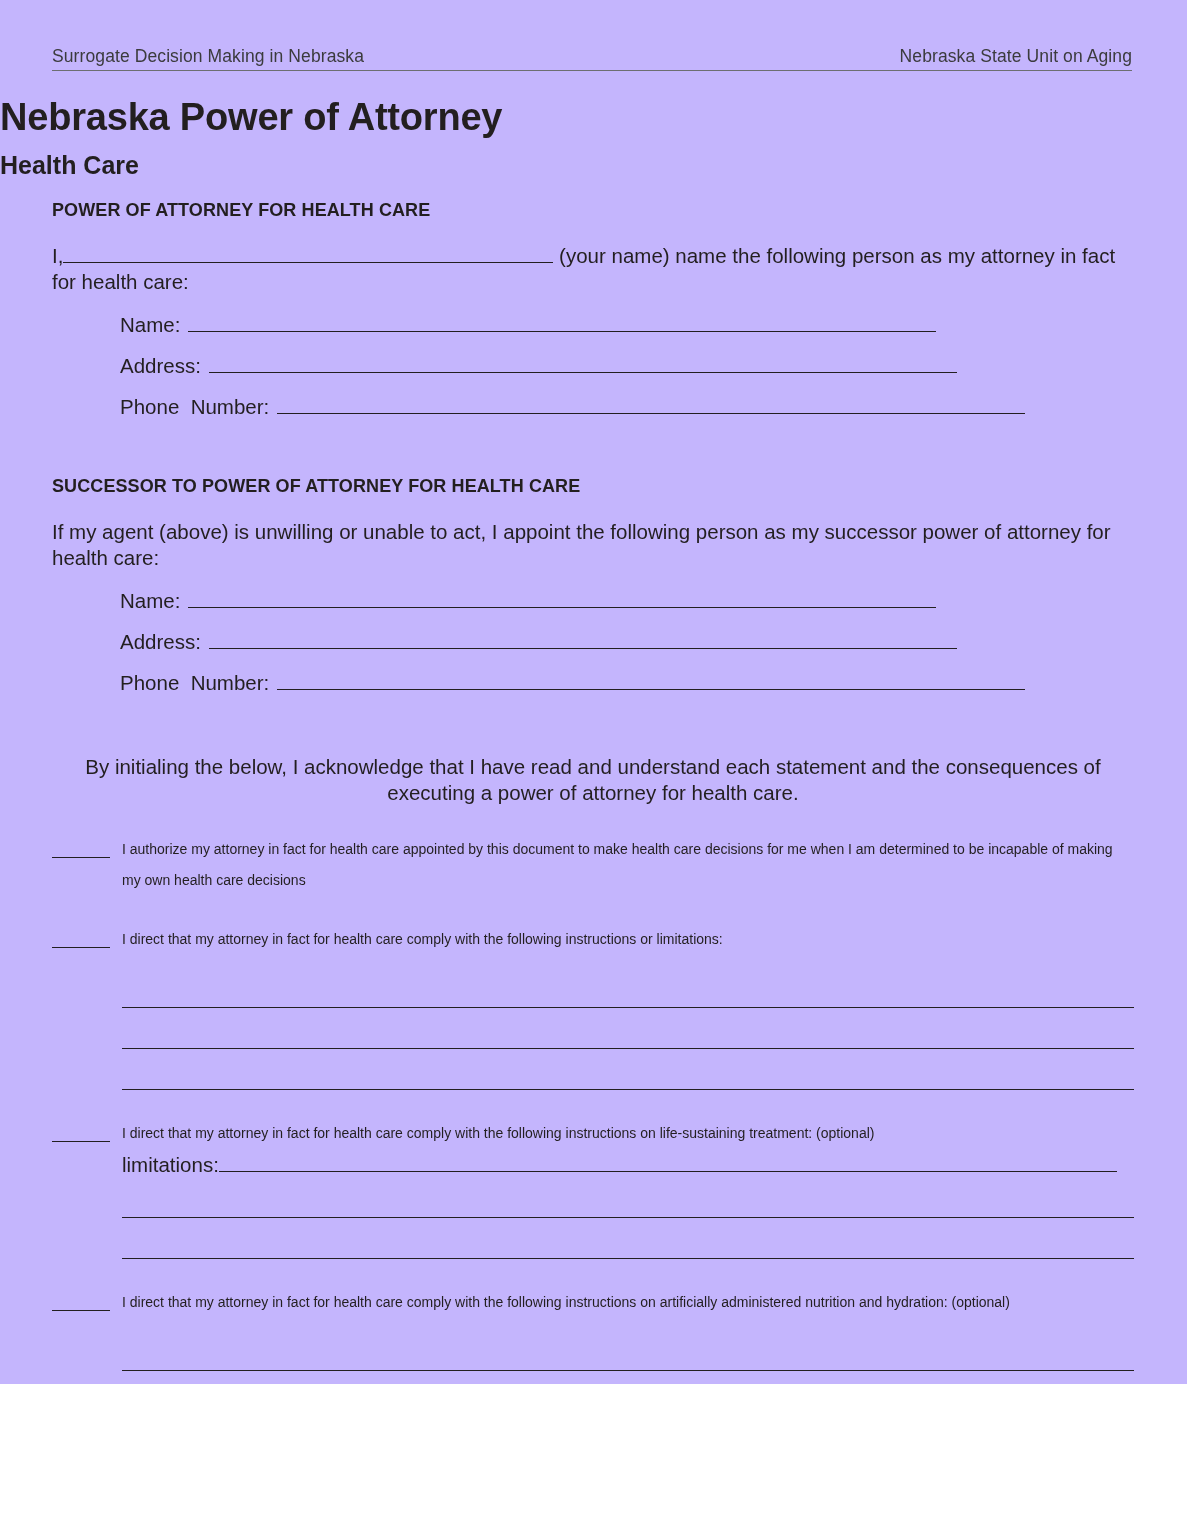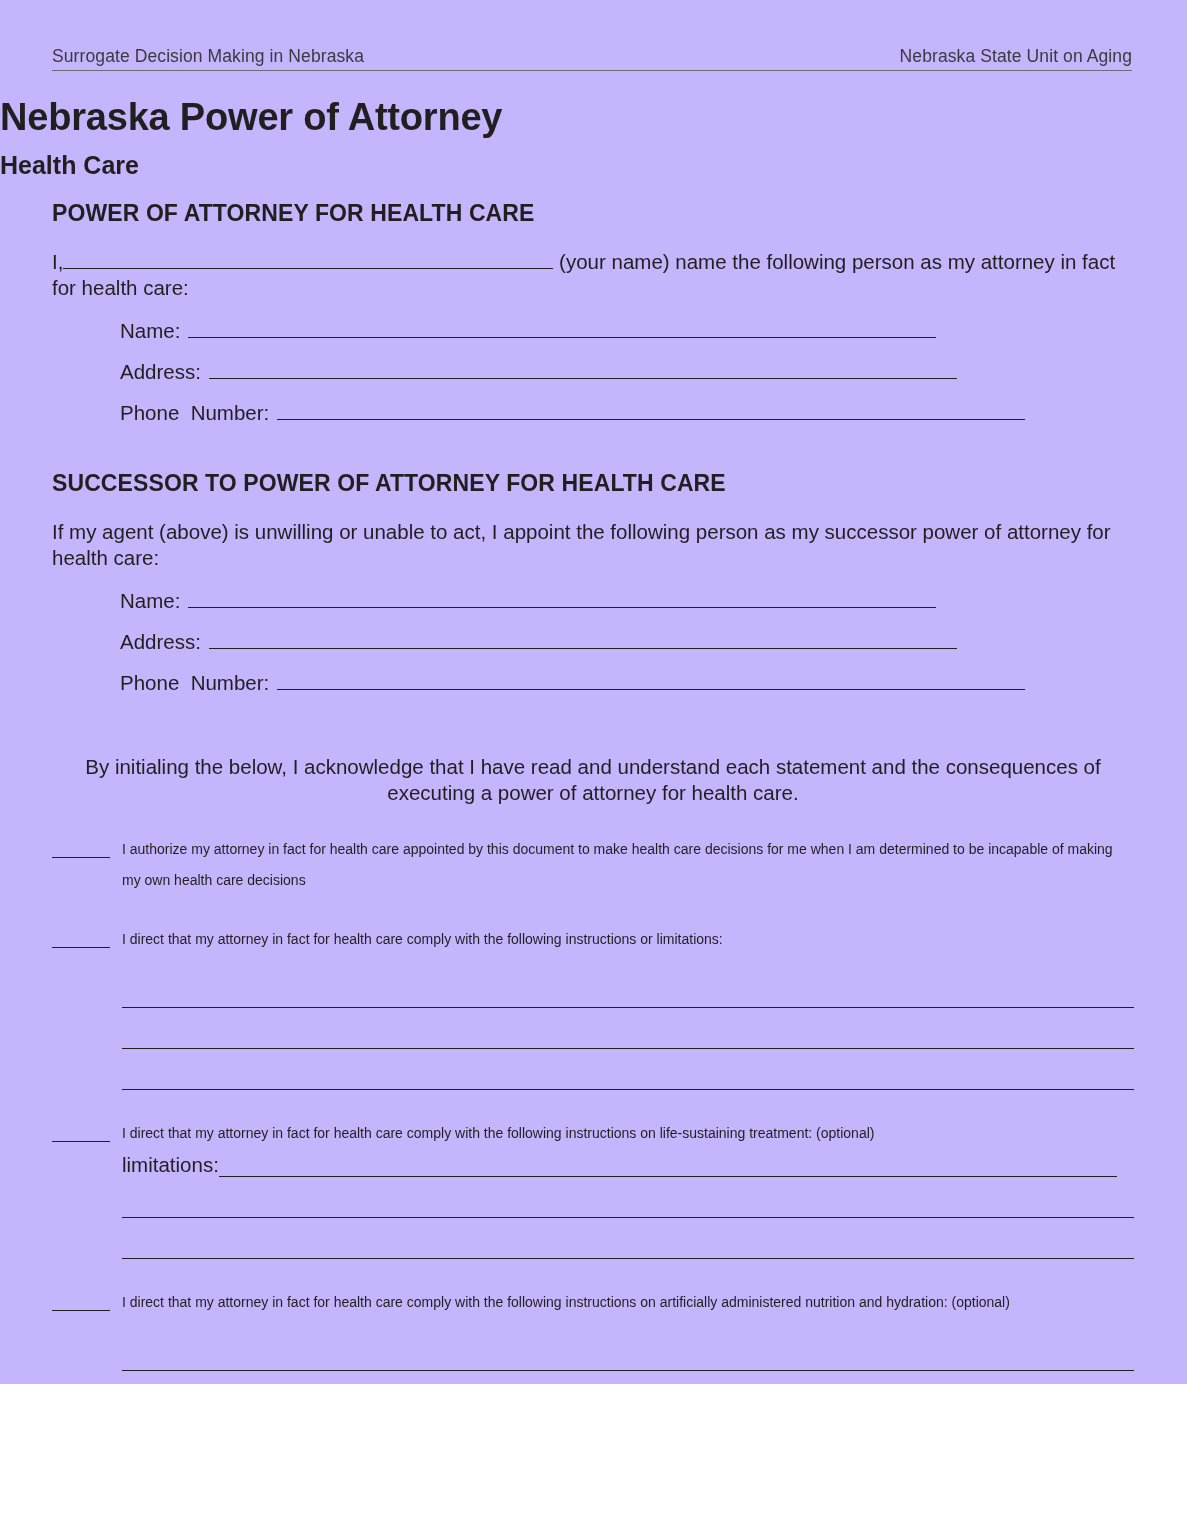--- a/index.html
+++ b/index.html
@@ -66,27 +66,27 @@
 
   
   .content {
     position: absolute;
     left: 52px;
     top: 200px;
     width: 1082px;
   }
 
   .sec-head {
-    font-size: 23px;
+    font-size: 18px;
     font-weight: bold;
     letter-spacing: 0.1px;
     color: #231f20;
     margin: 0 0 22px 0;
   }
-  .sec-head.second { margin-top: 28px; }
+  .sec-head.second { margin-top: 40px; }
 
   .para {
     font-size: 20.5px;
     line-height: 26px;
     color: #231f20;
     margin: 0;
   }
 
   
   .inline-rule {
@@ -156,21 +156,21 @@
   .writing-line {
     border-bottom: 1.8px solid #231f20;
     height: 40px;
     width: 1012px;
   }
   .writing-lines.tight { margin-top: 4px; }
 
   
   .inline-label-rule {
     display: flex;
-    align-items: flex-end;
+    align-items: flex-start;
     margin-top: 2px;
   }
   .inline-label-rule .lbl {
     font-size: 20.5px;
     color: #231f20;
     white-space: pre;
   }
   .inline-label-rule .ln {
     flex: 1 1 auto;
     border-bottom: 1.8px solid #231f20;

